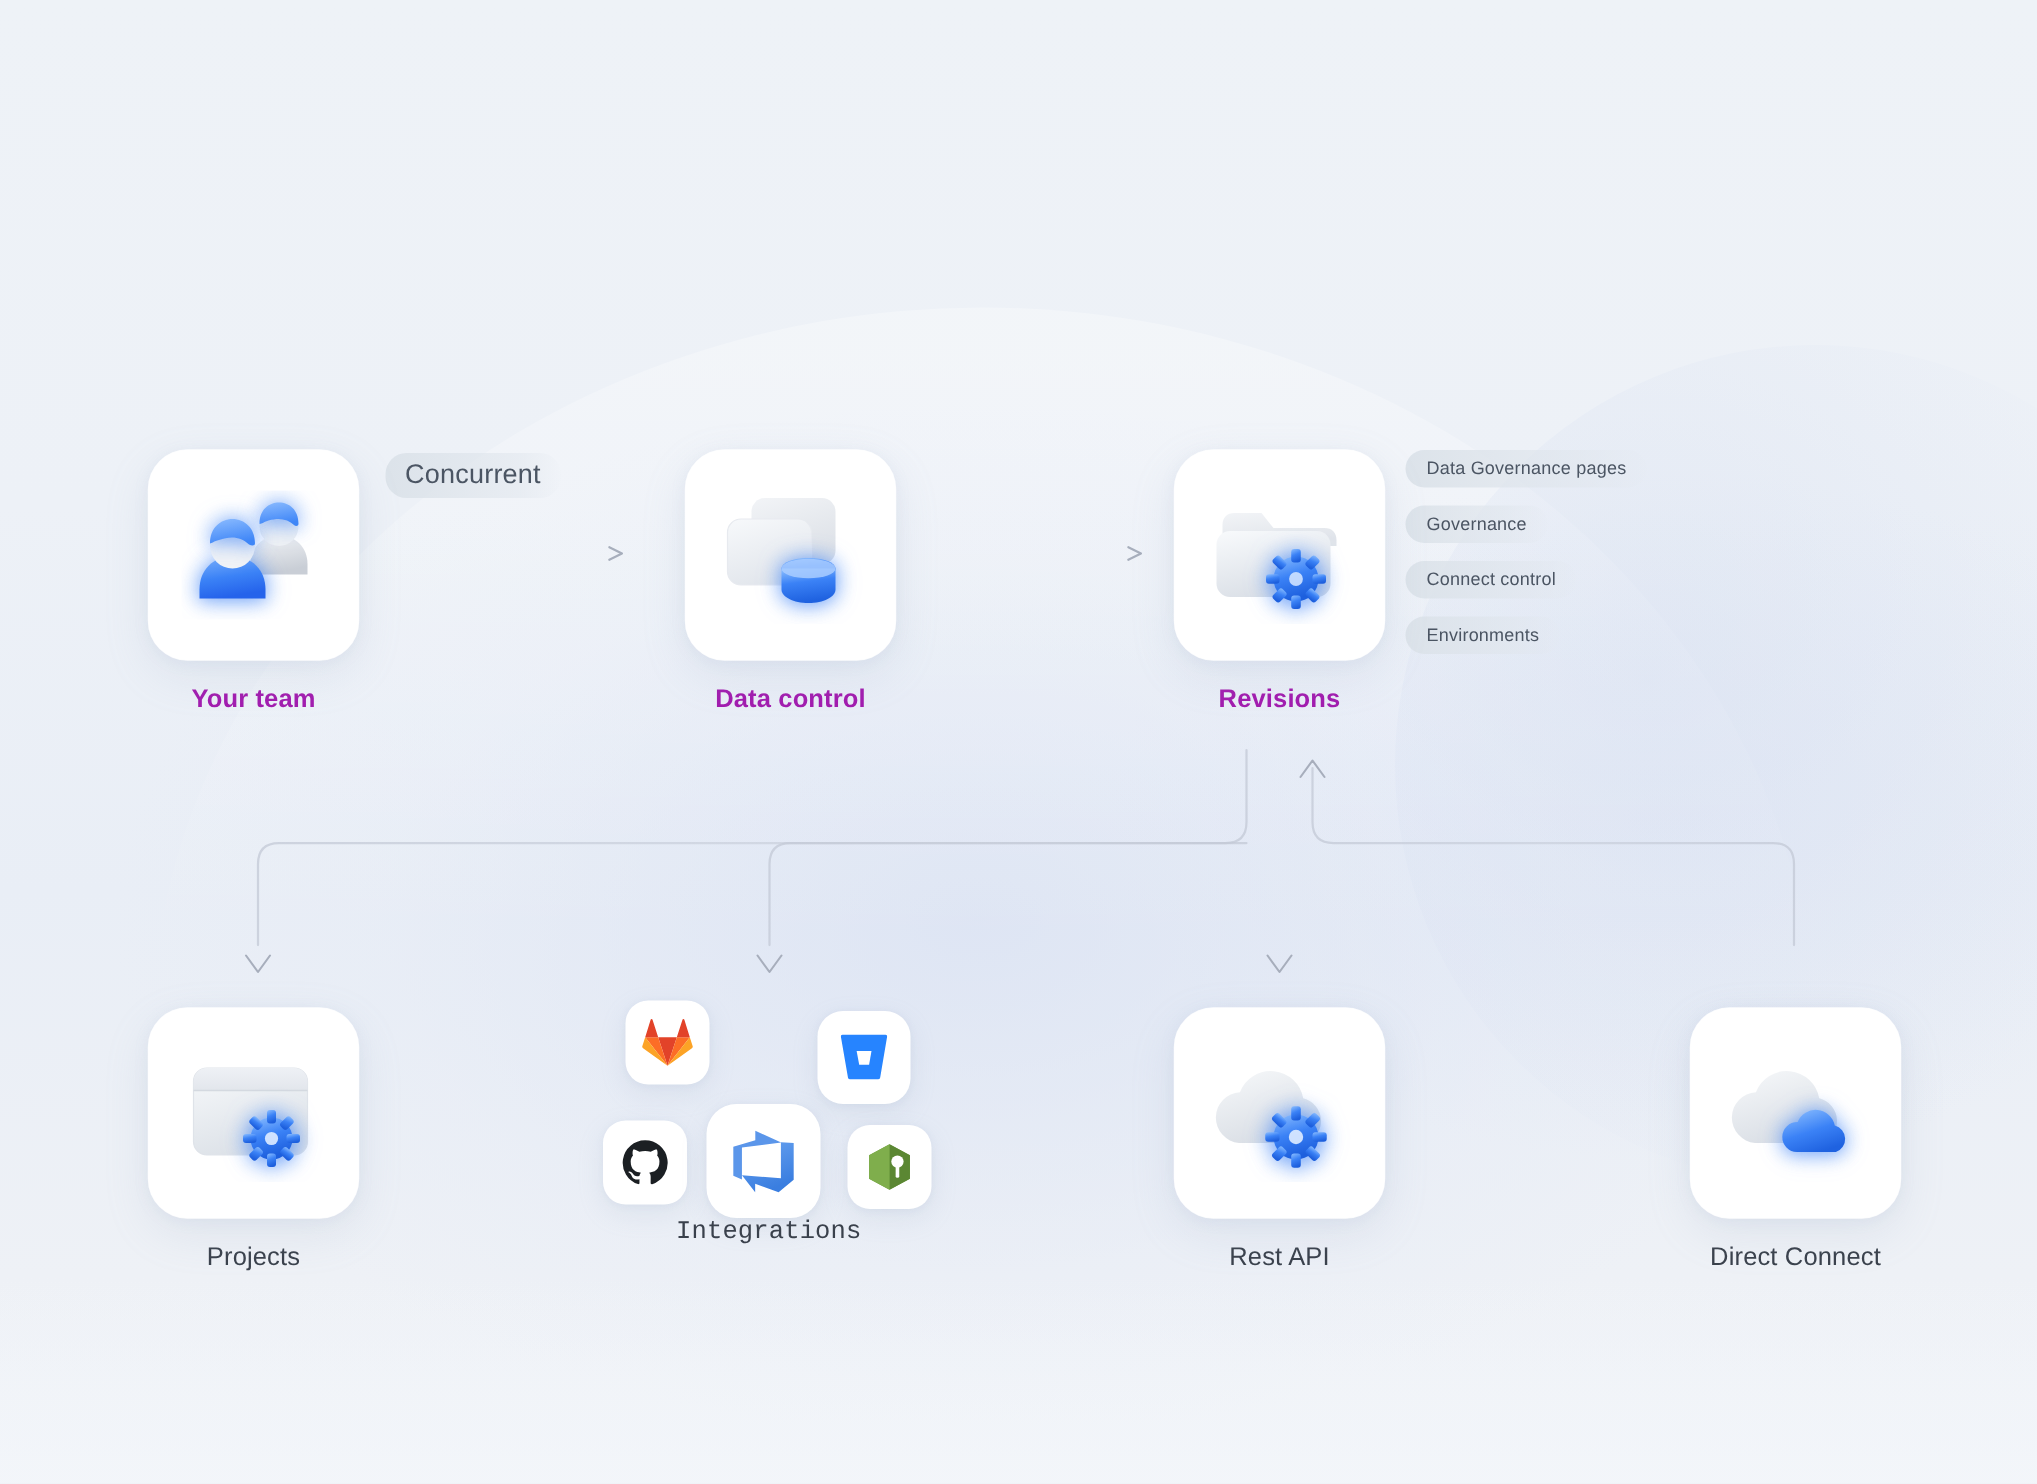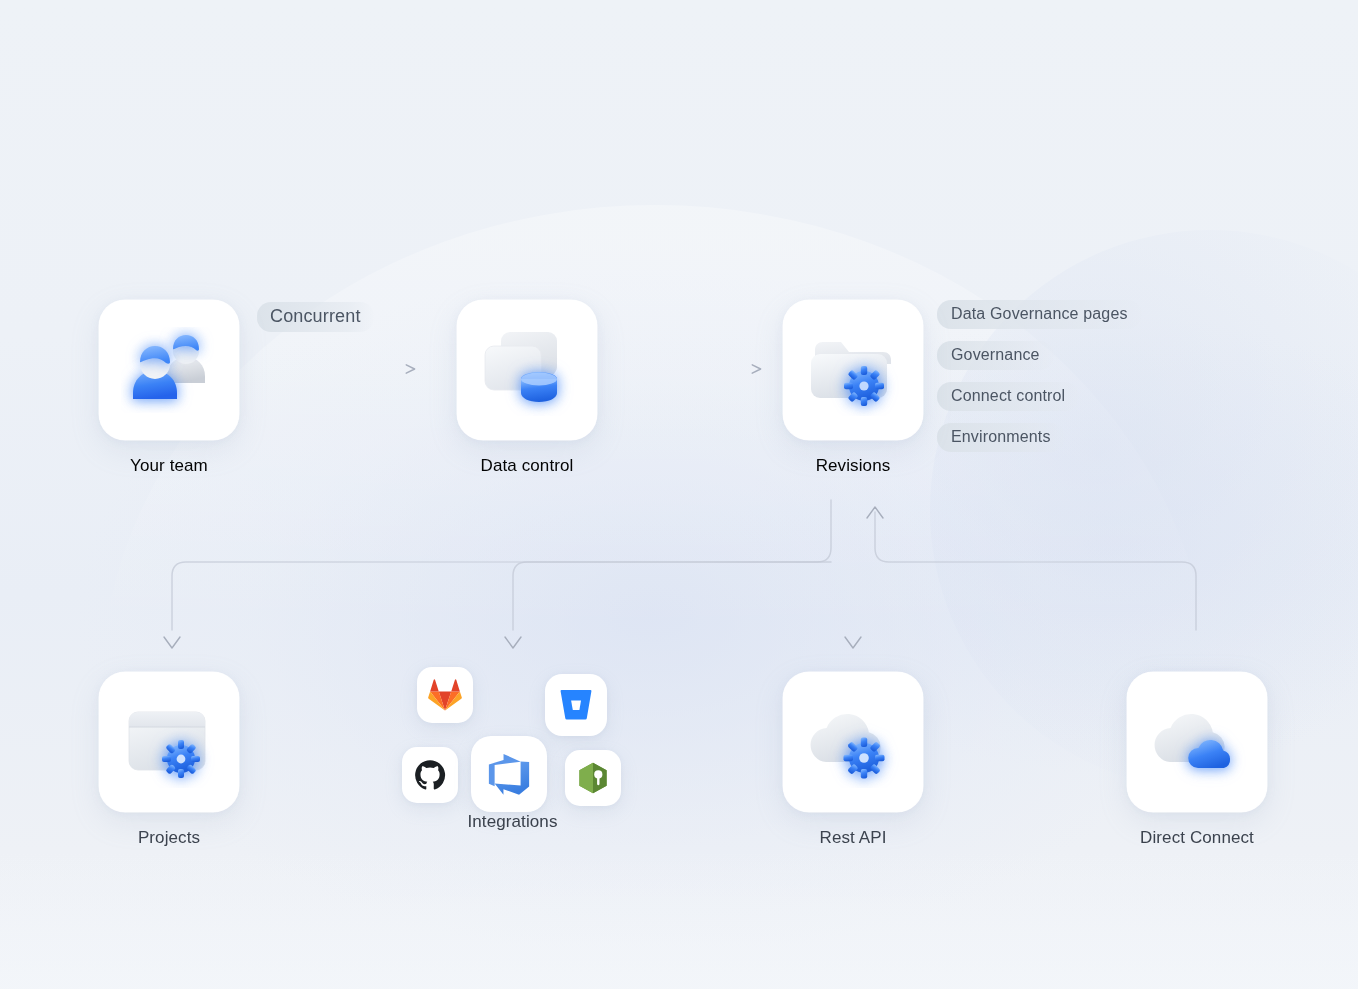--- a/index.html
+++ b/index.html
@@ -92,38 +92,38 @@
   }
   .node-label {
     margin-top: 16px;
     text-align: center;
     width: 140px;
     color: #2e3440;
     font-size: 17px;
     letter-spacing: 0.1px;
     line-height: 1.2;
   }
-  .node-label.bold { font-weight: 400; color: #000000; }
+  .node-label.bold { font-weight: 700; color: #a21caf; }
   .node-label.regular { font-weight: 400; color: #3a414c; }
   .node-label.wide { width: 220px; margin-left: -40px; }
 
   
   #tags {
     position: absolute;
     left: 937px;
     top: 300px;
     display: flex;
     flex-direction: column;
     gap: 12px;
     align-items: flex-start;
   }
   .tag {
     background: linear-gradient(90deg, rgba(219,226,233,0.95) 0%, rgba(224,230,237,0.55) 72%, rgba(228,233,240,0.10) 100%);
     color: #4b5563;
-    font-size: 16px;
+    font-size: 12px;
     padding: 5px 14px 6px 14px;
     border-radius: 14px;
     white-space: nowrap;
     letter-spacing: 0.15px;
   }
 
   
   #integration-cluster {
     position: absolute;
     left: 400px;
@@ -432,21 +432,21 @@
         <path d="M15 0.8 L28.6 8.2 v15.6 L15 31.2 L1.4 23.8 V8.2 Z" fill="#6b9a3c"></path>
         <path d="M15 0.8 L28.6 8.2 v15.6 L15 31.2 Z" fill="#5b8733"></path>
         <path d="M15 0.8 L1.4 8.2 v15.6 L15 31.2 Z" fill="#7fae4c"></path>
         <circle cx="20.3" cy="12.4" r="4.1" fill="#ffffff"></circle>
         <rect x="19.1" y="15.2" width="2.4" height="8" rx="1.1" fill="#ffffff"></rect>
       </svg>
     </div>
 
   </div>
   <div class="node" style="left:400px; top:812px;">
-    <div class="node-label regular" style="width:225px; margin-top:0;">Integrations</div>
+    <div class="node-label regular" style="width:225px; margin-top:0;font-family:Liberation Mono, monospace;">Integrations</div>
   </div>
 
   <div class="node" style="left:783px; top:672px;">
     <div class="card">
       <svg width="104" height="92" viewBox="0 0 104 92">
         <defs>
           <linearGradient id="gCloud" x1="0.15" y1="0" x2="0.6" y2="1">
             <stop offset="0%" stop-color="#f5f7f9"></stop>
             <stop offset="100%" stop-color="#d8dde4"></stop>
           </linearGradient>

